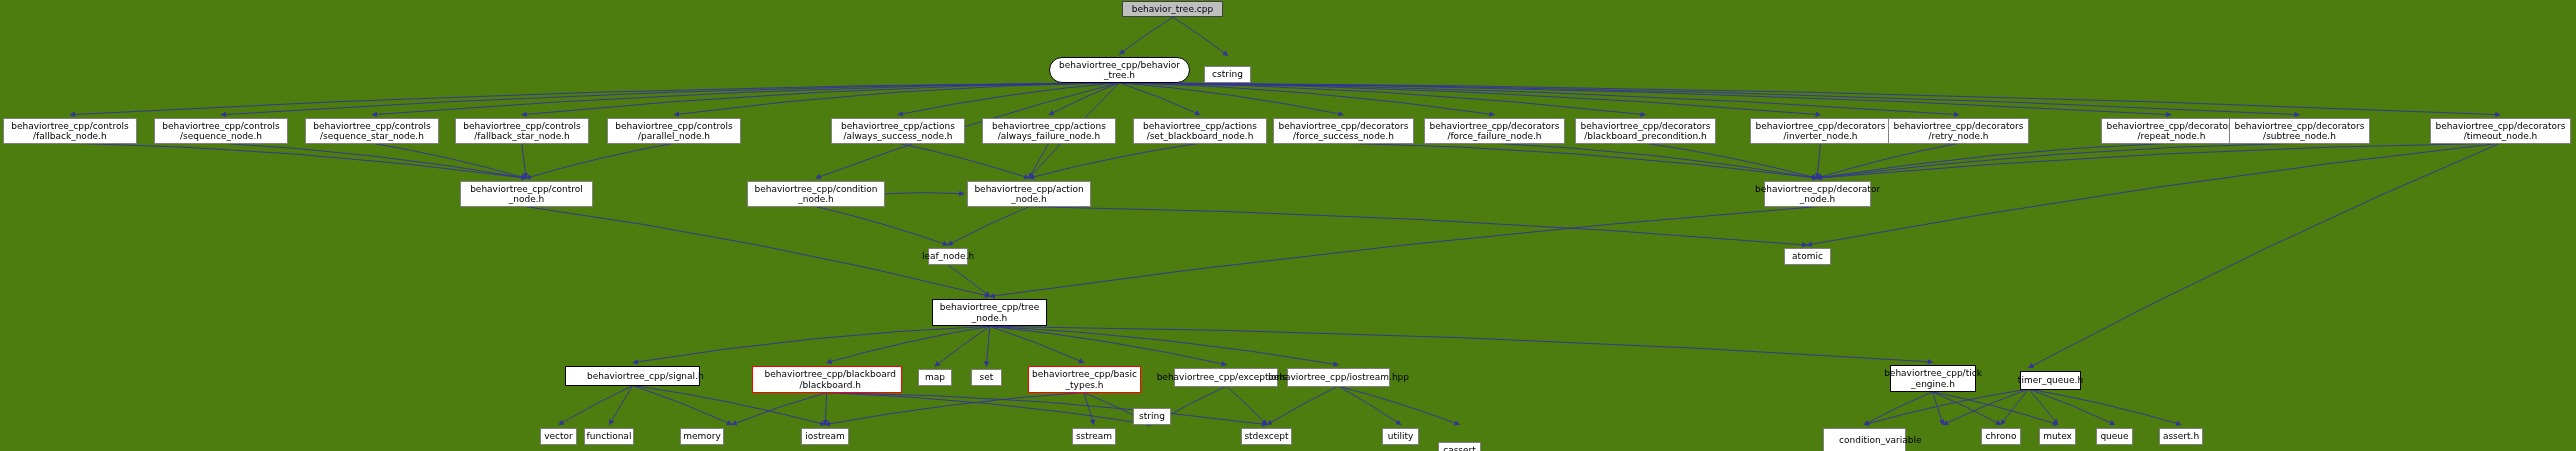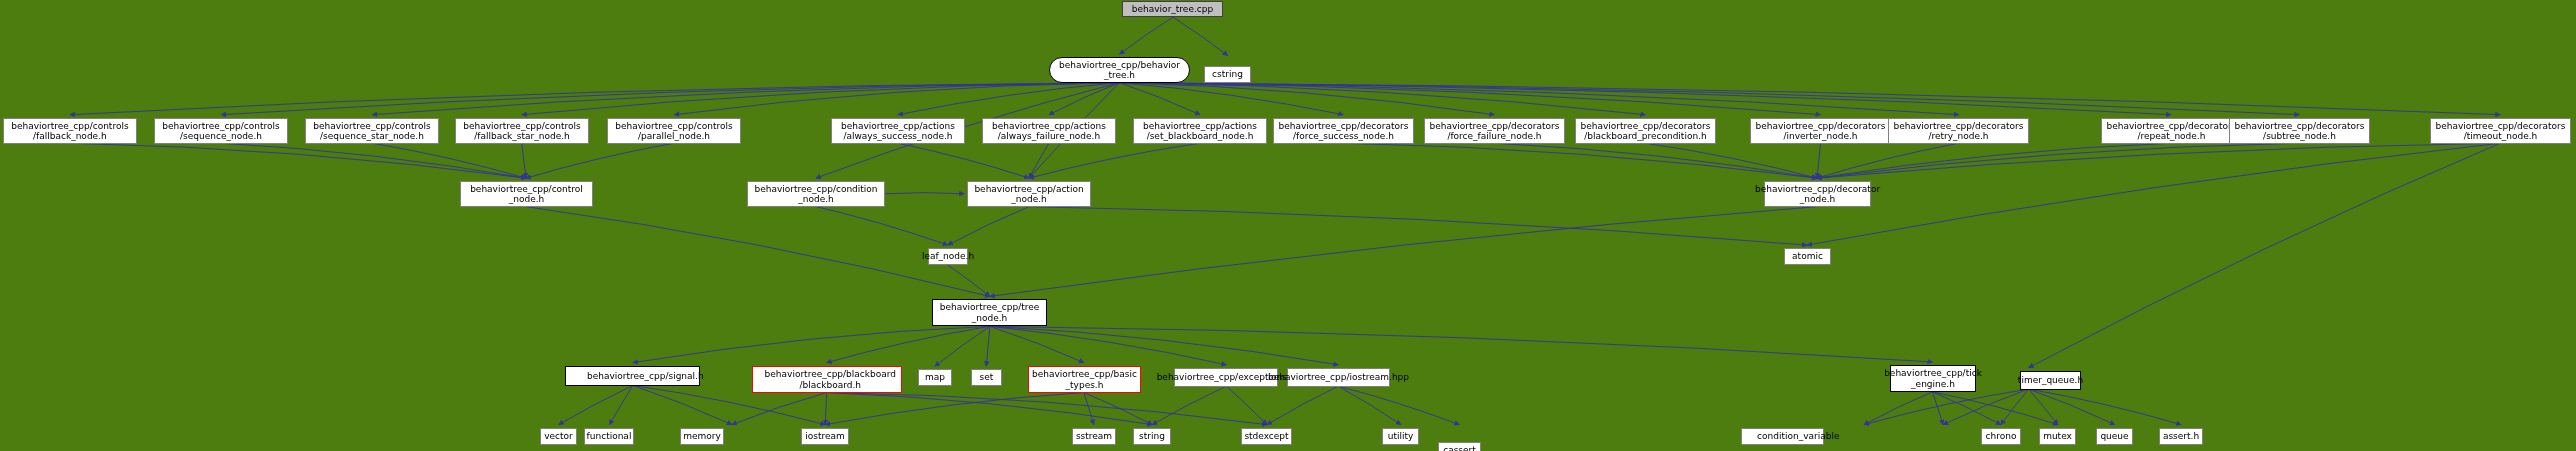--- a/index.html
+++ b/index.html
@@ -165,25 +165,25 @@
       <div class="node" style="left: 1174px; top: 368px; width: 104px; height: 18.5px;">behaviortree_cpp/exceptions.h</div>
       <div class="node" style="left: 1287px; top: 368px; width: 103px; height: 18.5px;">behaviortree_cpp/iostream.hpp</div>
       <div class="node strong" style="left: 1890px; top: 365px; width: 86px; height: 27px;">behaviortree_cpp/tick
 _engine.h</div>
       <div class="node strong" style="left: 1998px; top: 371px; width: 61px; height: 18.5px; margin-left: 22px;">timer_queue.h</div>
       <div class="node" style="left: 540px; top: 428px; width: 37px; height: 17px;">vector</div>
       <div class="node" style="left: 584px; top: 428px; width: 50px; height: 17px;">functional</div>
       <div class="node" style="left: 680px; top: 428px; width: 44px; height: 17px;">memory</div>
       <div class="node" style="left: 801px; top: 428px; width: 48px; height: 17px;">iostream</div>
       <div class="node" style="left: 1072px; top: 428px; width: 44px; height: 17px;">sstream</div>
-      <div class="node" style="left: 1133px; top: 428px; width: 38px; height: 17px;">string</div>
+      <div class="node" style="left: 1133px; top: 408px; width: 38px; height: 17px;">string</div>
       <div class="node" style="left: 1241px; top: 428px; width: 51px; height: 17px;">stdexcept</div>
       <div class="node" style="left: 1382px; top: 428px; width: 37px; height: 17px;">utility</div>
       <div class="node" style="left: 1438px; top: 416px; width: 43px; height: 17px; margin-top: 26px;">cassert</div>
-      <div class="node" style="left: 1741px; top: 428px; width: 83px; height: 17px; padding-left: 33px;">condition_variable</div>
+      <div class="node" style="left: 1823px; top: 428px; width: 83px; height: 24px; padding-left: 33px;">condition_variable</div>
       <div class="node" style="left: 1924px; top: 428px; width: 38px; height: 17px; margin-top: 48px;">thread</div>
       <div class="node" style="left: 1981px; top: 428px; width: 40px; height: 17px;">chrono</div>
       <div class="node" style="left: 2039px; top: 428px; width: 37px; height: 17px;">mutex</div>
       <div class="node" style="left: 2096px; top: 428px; width: 37px; height: 17px;">queue</div>
       <div class="node" style="left: 2159px; top: 428px; width: 44px; height: 17px;">assert.h</div>
     </div>
 </div>
 
 
 </body></html>

